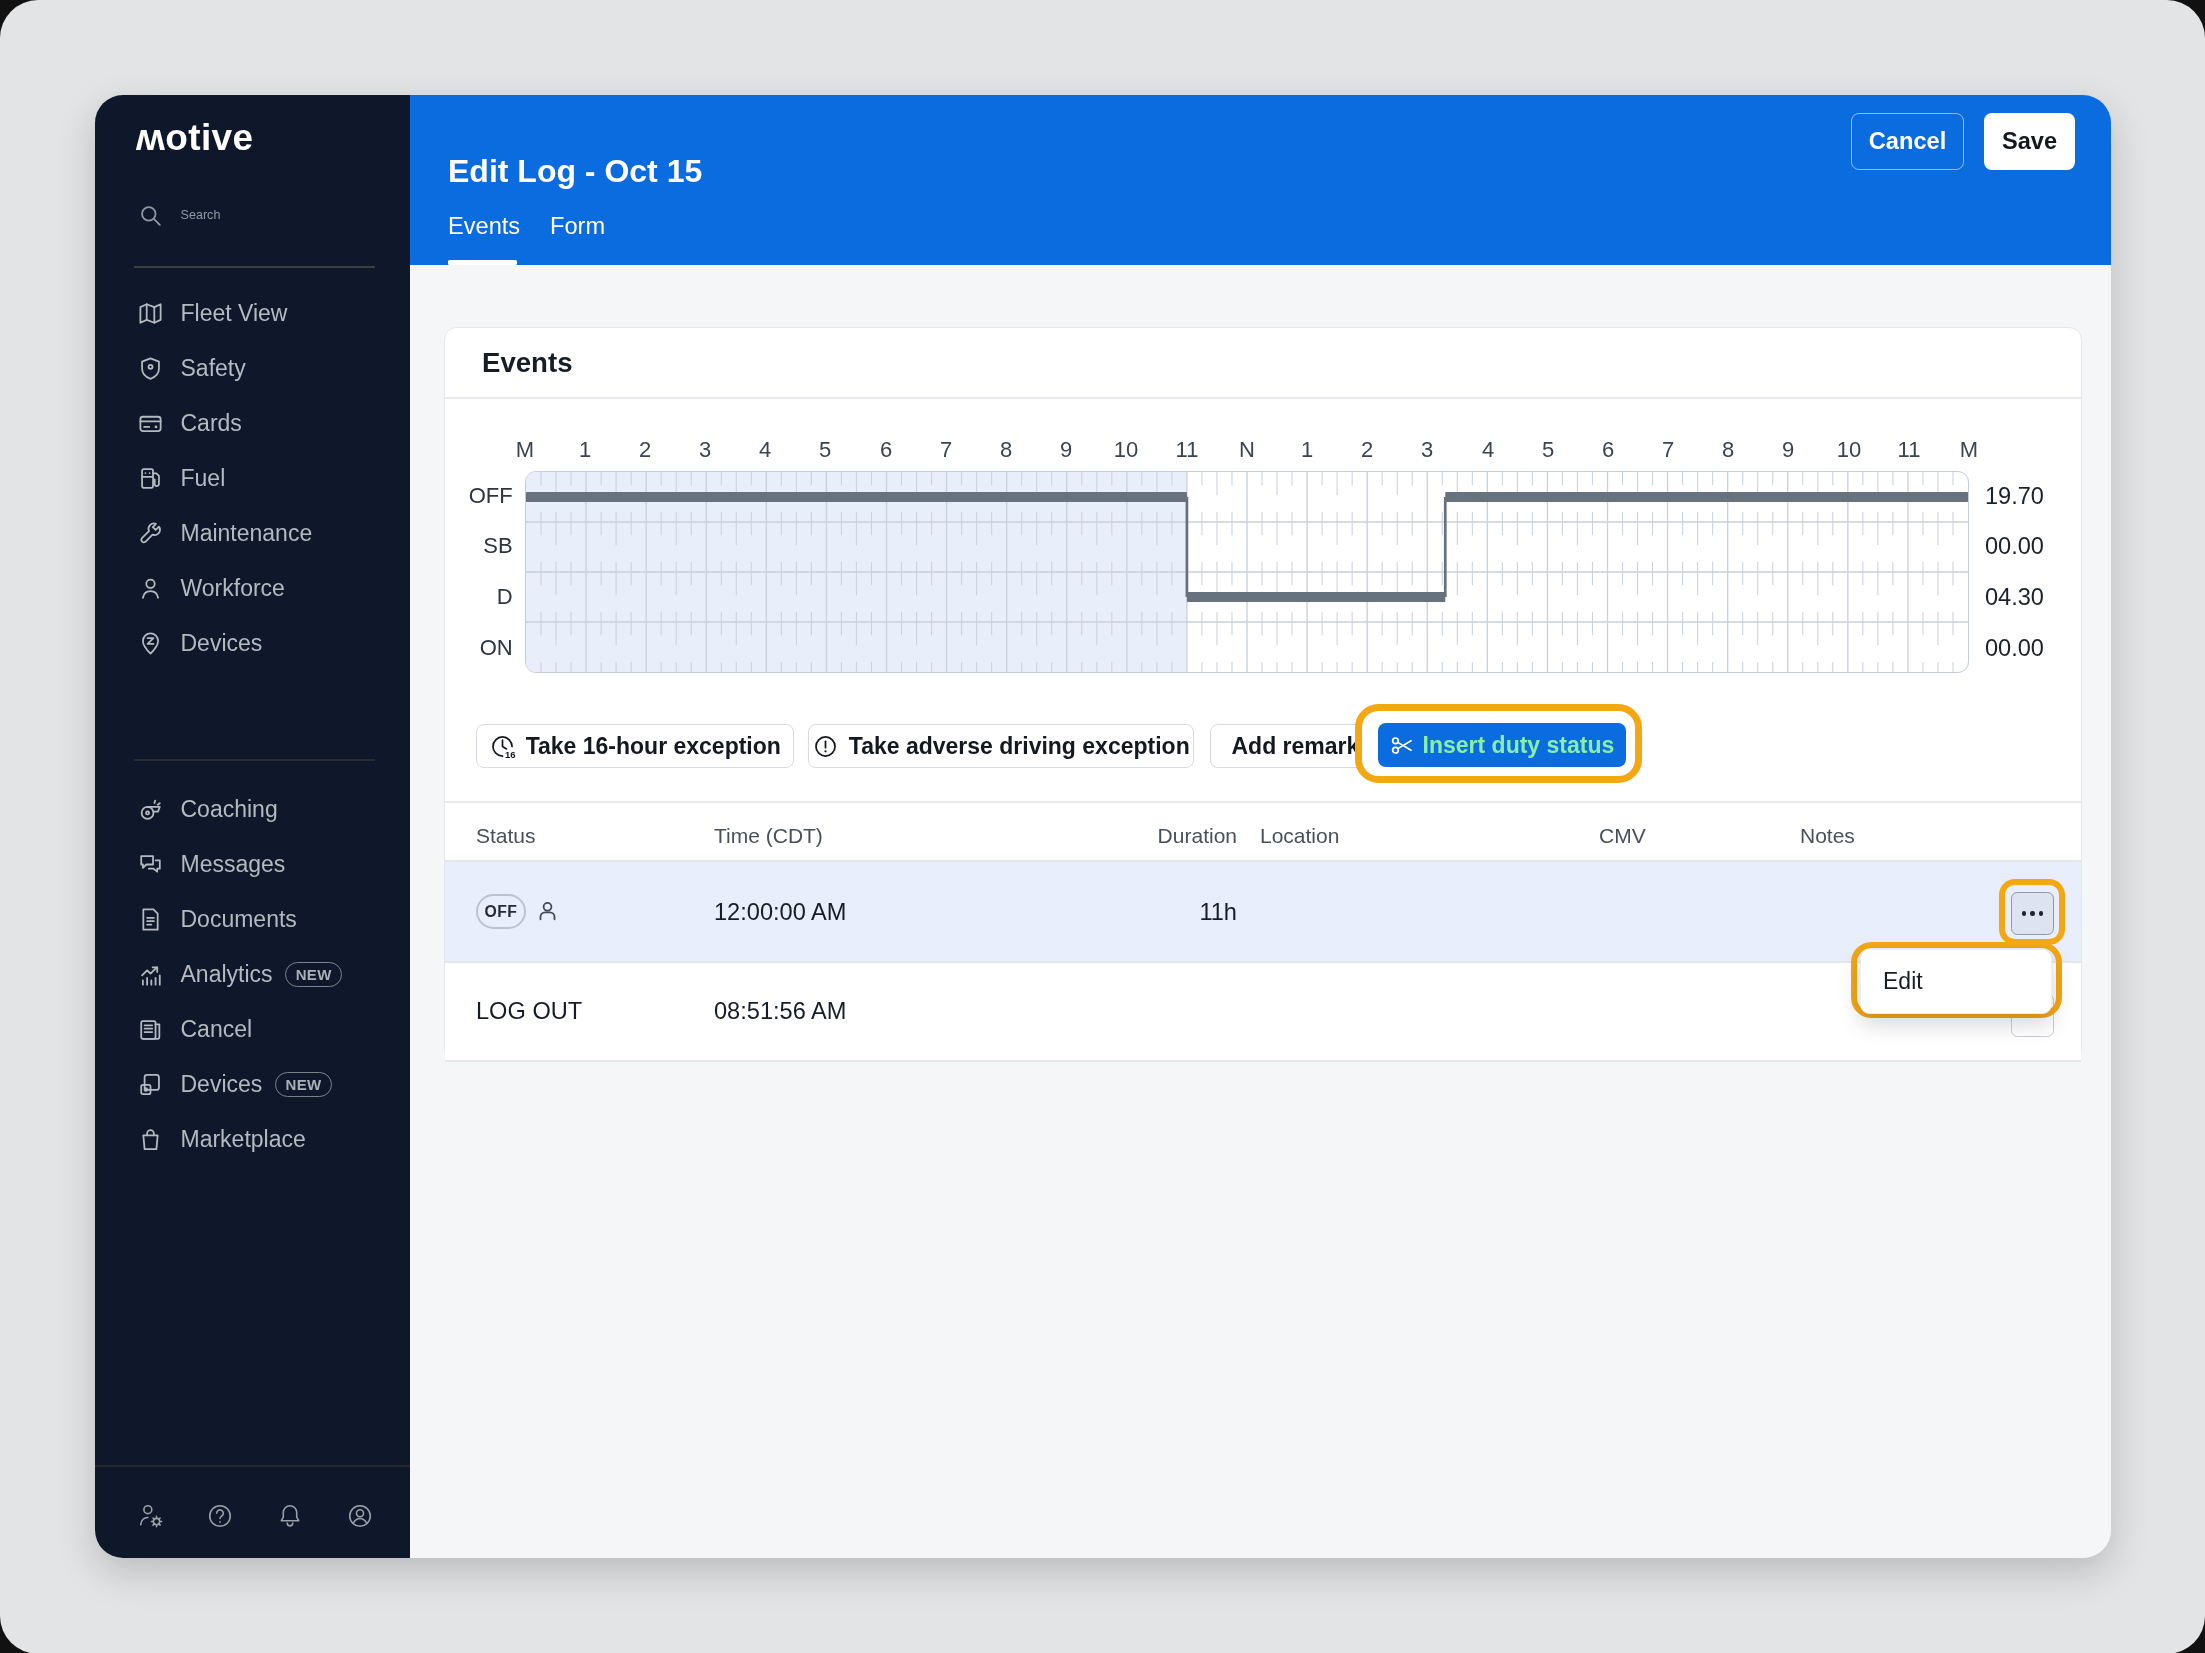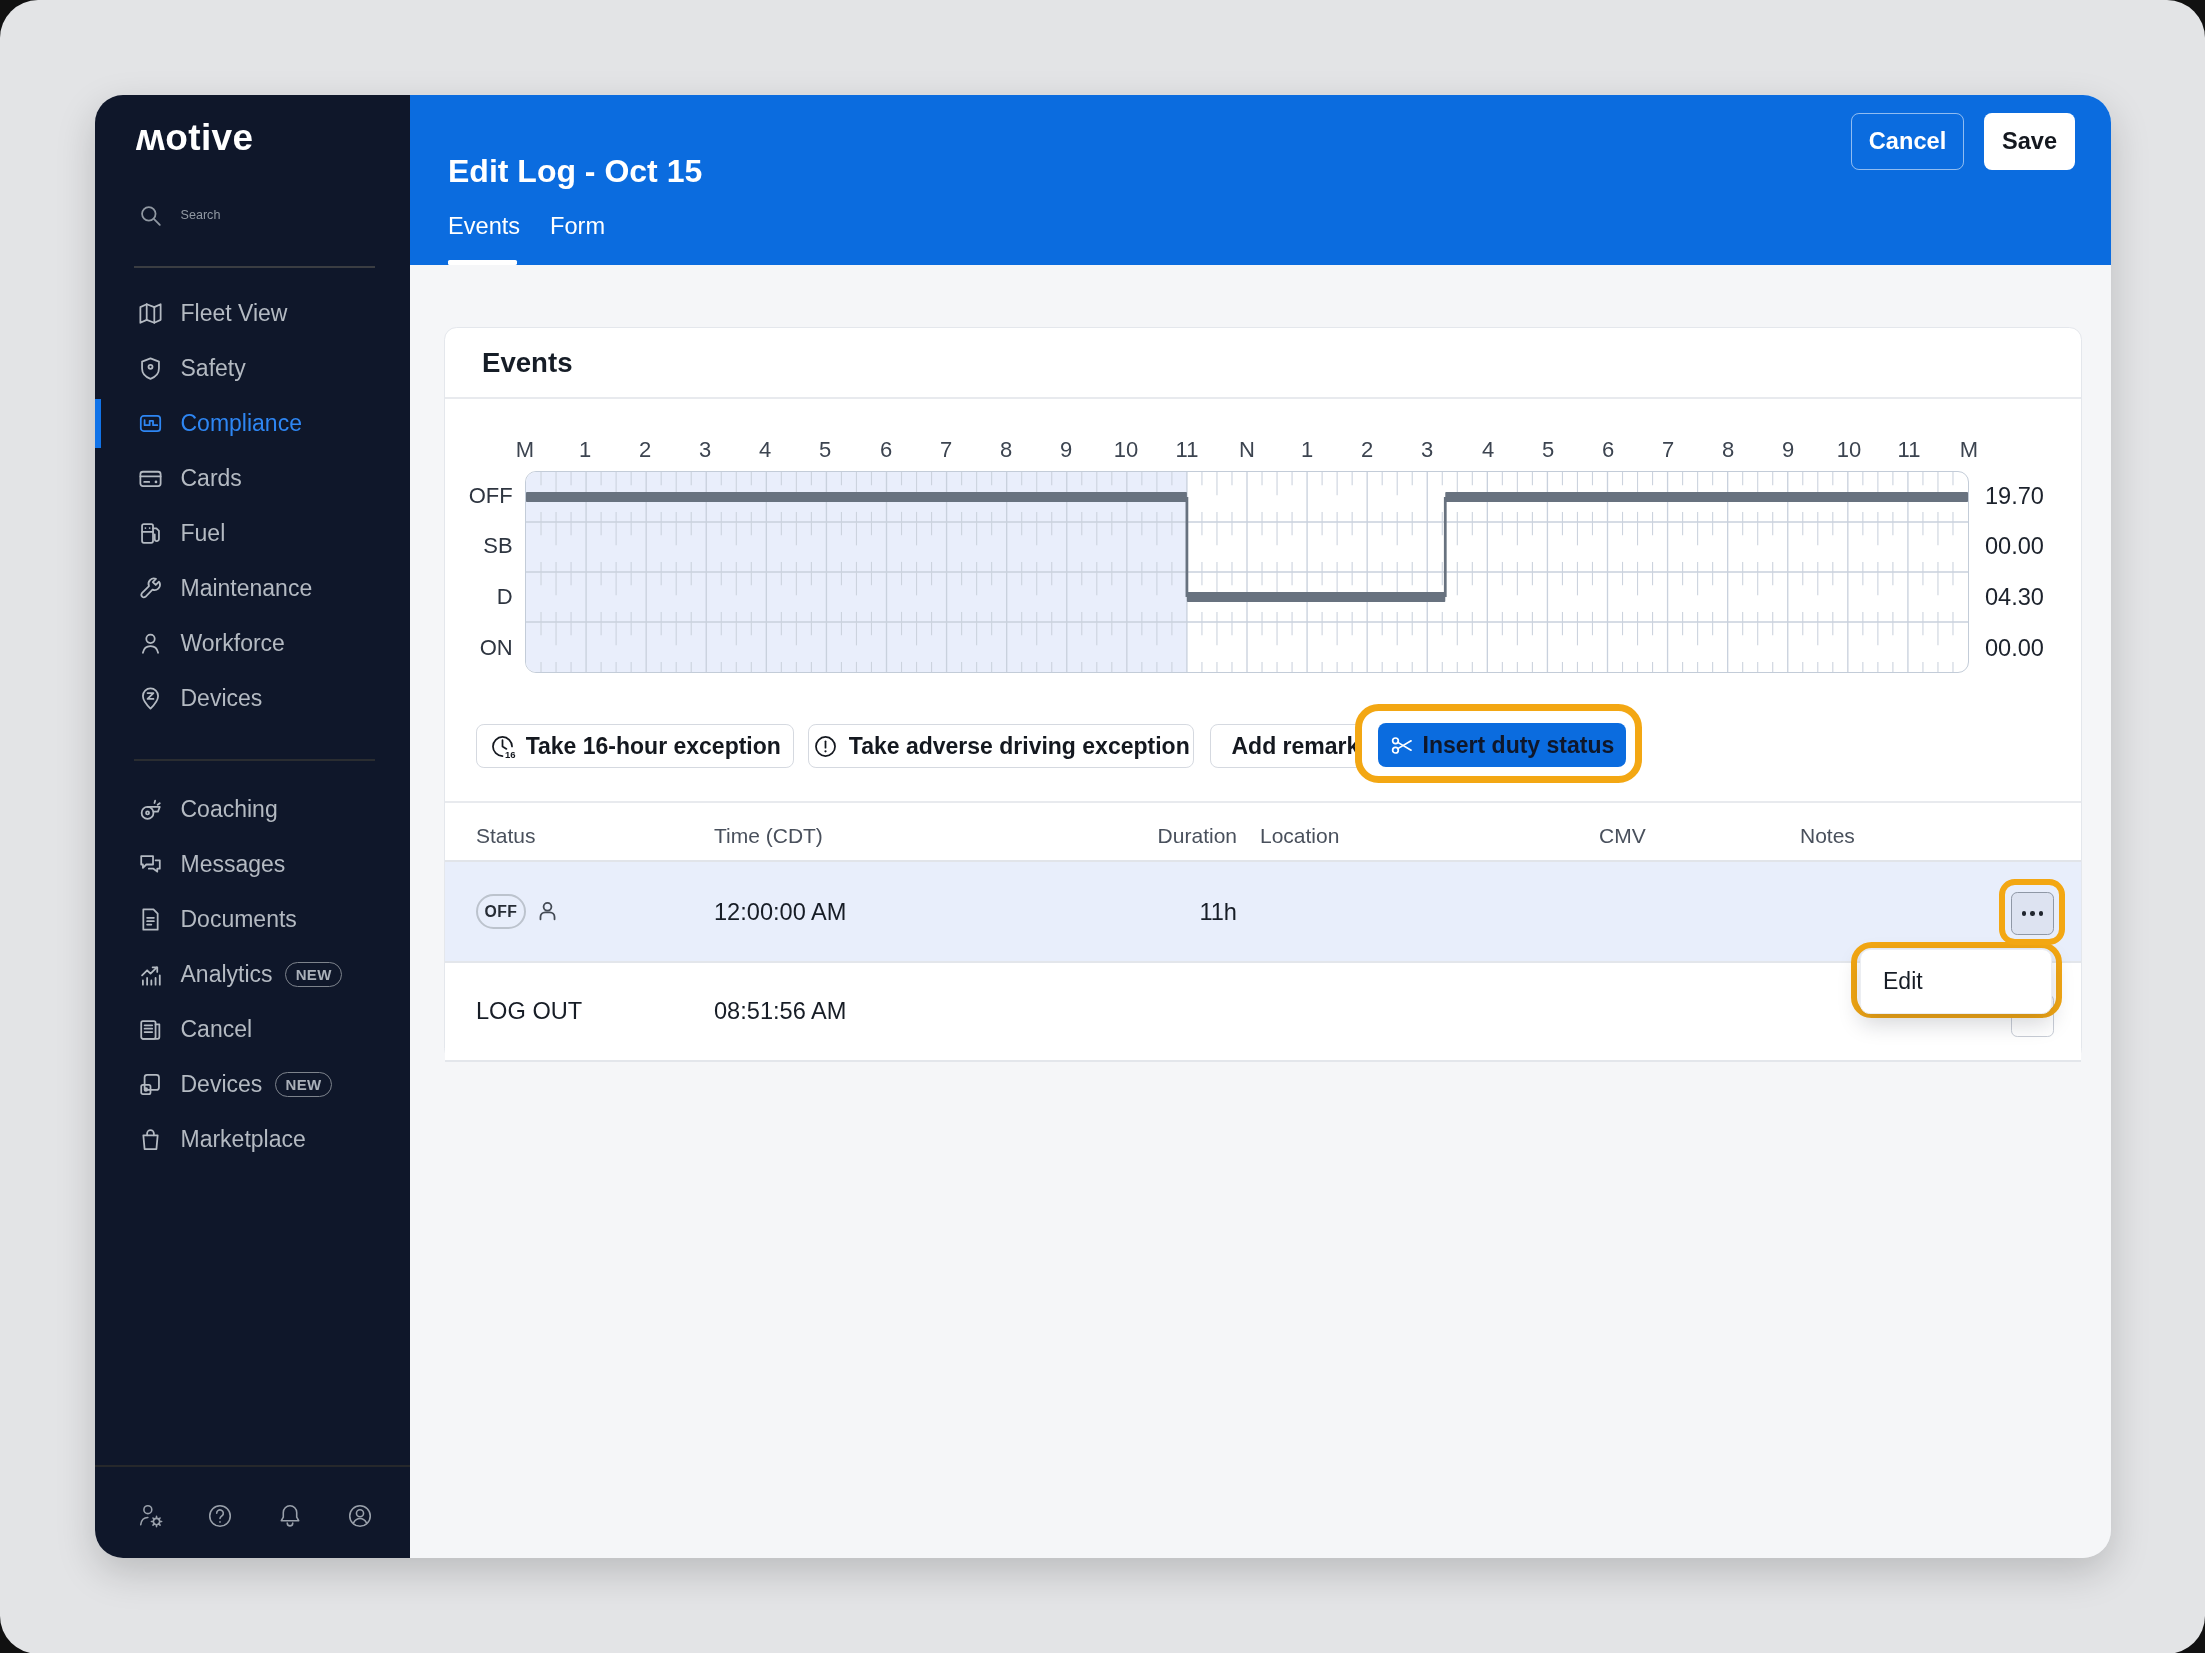--- a/index.html
+++ b/index.html
@@ -50,21 +50,21 @@
   .grid-box svg{display:block;width:100%;height:100%;}
   .row-label{position:absolute;left:4.7px;width:63px;text-align:right;font-size:22px;font-weight:500;color:#2e3540;transform:translateY(-50%);}
   .total-val{position:absolute;left:1441px;width:158px;text-align:right;font-size:23.6px;color:#1c222c;transform:translateY(-50%);}
   
   .act-btn{position:absolute;top:396px;height:44px;background:#fff;border:1.6px solid #d5d9e0;border-radius:7.9px;
     display:flex;align-items:center;justify-content:center;gap:9.5px;font-size:23px;font-weight:700;color:#14181f;cursor:pointer;}
   .act-btn svg{width:27px;height:27px;stroke:#14181f;fill:none;stroke-width:2.2;stroke-linecap:round;stroke-linejoin:round;}
   .ring{position:absolute;border:7px solid #f3a713;pointer-events:none;}
   .ring-insert{left:910px;top:376px;width:287px;height:79px;border-radius:23.6px;background:#fff;}
   .btn-insert{position:absolute;left:933px;top:395px;width:248px;height:44px;background:#0b6cdf;border-radius:7.9px;
-    display:flex;align-items:center;justify-content:center;gap:7.9px;color:#0f172a;font-size:23px;font-weight:700;cursor:pointer;}
+    display:flex;align-items:center;justify-content:center;gap:7.9px;color:#86efac;font-size:23px;font-weight:700;cursor:pointer;}
   .btn-insert svg{width:25px;height:25px;stroke:#fff;fill:none;stroke-width:2.2;stroke-linecap:round;stroke-linejoin:round;}
   
   .tbl-top{position:absolute;left:0;top:473px;width:100%;height:1.6px;background:#e8eaee;}
   .th{position:absolute;top:496px;font-size:21px;font-weight:500;color:#49505c;}
   .th-border{position:absolute;left:0;top:532px;width:100%;height:1.6px;background:#e1e4e9;}
   .trow1{position:absolute;left:0;top:534px;width:100%;height:99px;background:#e8eefb;}
   .trow2{position:absolute;left:0;top:635px;width:100%;height:97px;background:#fff;}
   .row-sep{position:absolute;left:0;top:633px;width:100%;height:1.6px;background:#e3e6eb;}
   .tbl-bottom{position:absolute;left:0;top:732px;width:100%;height:1.6px;background:#e3e6eb;}
   .cell{position:absolute;font-size:23.6px;color:#171d26;transform:translateY(-50%);}
@@ -110,30 +110,20 @@
             <span class="nav-label">Fleet View</span>
           </div>
           <div class="nav-item">
             <span class="nav-ic">
               <svg viewBox="0 0 32 32">
                 <path d="M16 4l10 3.8v8.2c0 6-3.8 10-10 12.2C9.8 26 6 22 6 16V7.8z"></path>
                 <circle cx="16" cy="14" r="2.4"></circle>
               </svg>
             </span>
             <span class="nav-label">Safety</span>
-          </div>
-          <div class="nav-item active">
-            <span class="actbar"></span>
-            <span class="nav-ic">
-              <svg viewBox="0 0 32 32">
-                <rect x="4.5" y="7" width="23" height="18" rx="3.5"></rect>
-                <path d="M9 12v6h6v-5h4v5h5"></path>
-              </svg>
-            </span>
-            <span class="nav-label">Compliance</span>
           </div>
           <div class="nav-item">
             <span class="nav-ic">
               <svg viewBox="0 0 32 32">
                 <rect x="4" y="8" width="24" height="17" rx="3"></rect>
                 <path d="M4 13.5h24M8.5 20h6"></path>
                 <circle cx="22.5" cy="20" r="1.6" fill="currentColor" stroke="none"></circle>
               </svg>
             </span>
             <span class="nav-label">Cards</span>

